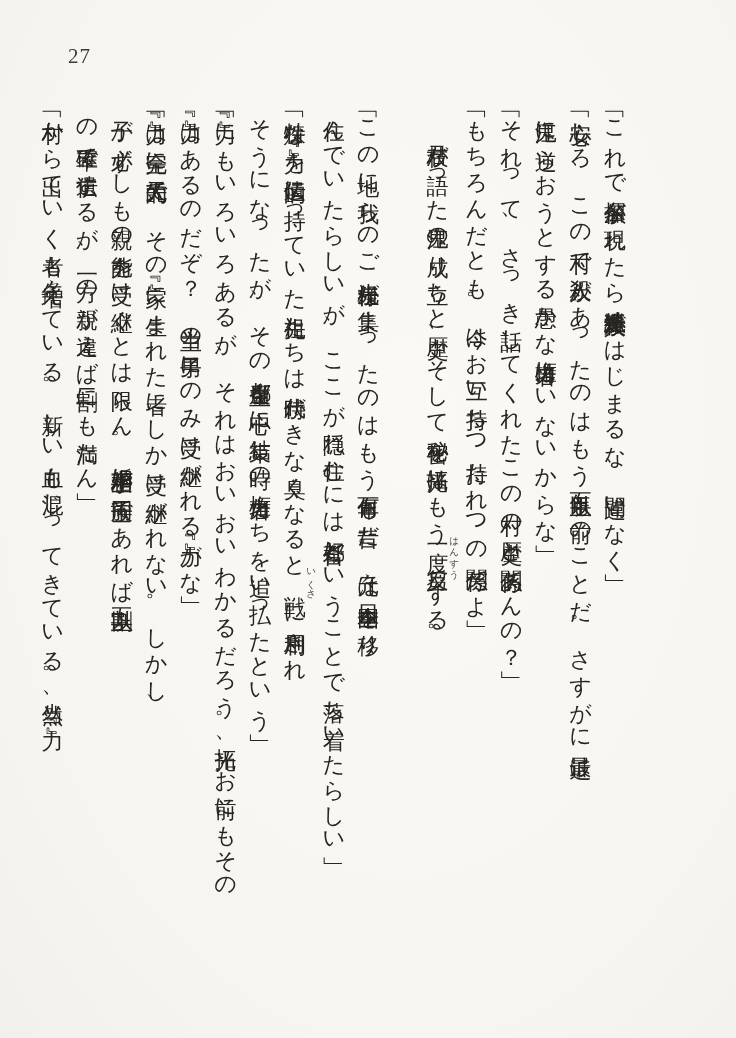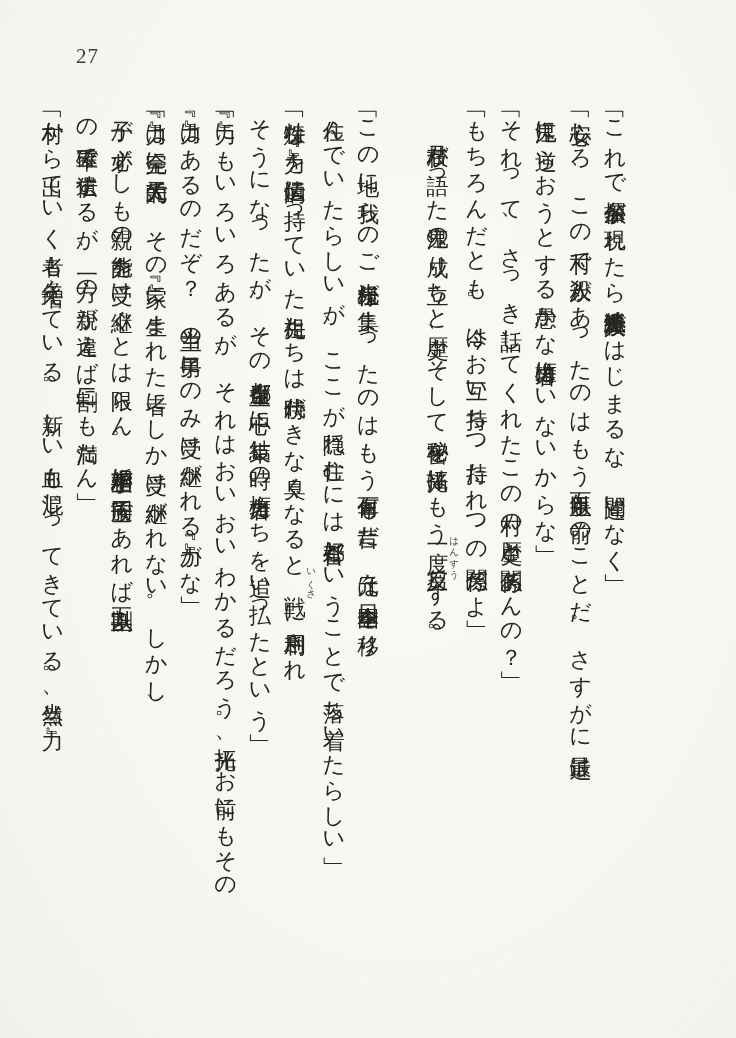--- a/index.html
+++ b/index.html
@@ -11,21 +11,21 @@
     position: relative;
     width: 736px;
     height: 1038px;
     margin: 0 auto;
     background: radial-gradient(ellipse at 55% 40%, #faf9f6 0%, #f6f5f1 70%, #f1f0ec 100%);
     overflow: hidden;
     font-family: "Liberation Serif", "DejaVu Serif", serif;
   }
   .page-number {
     position: absolute;
-    left: 76px;
+    left: 68px;
     top: 44px;
     font-size: 21px;
     color: #3c3b38;
     letter-spacing: 1px;
   }
   .text-block {
     position: absolute;
     top: 104px;
     right: 104px;
     height: 886px;

